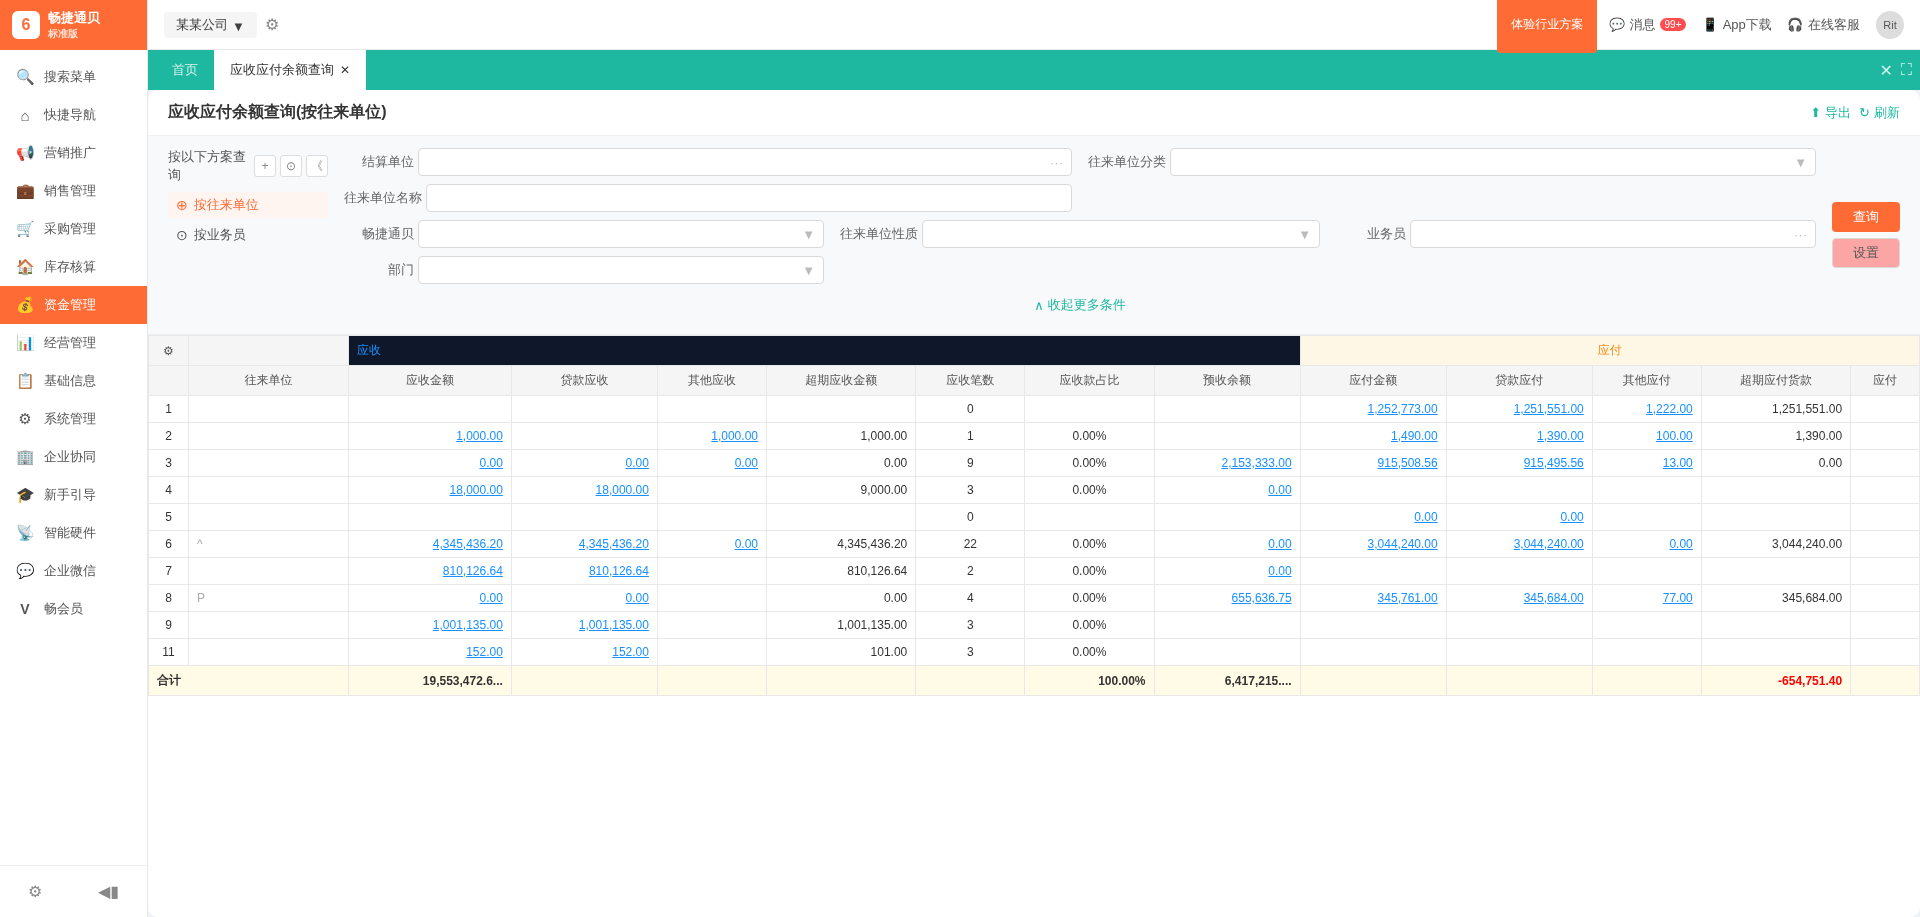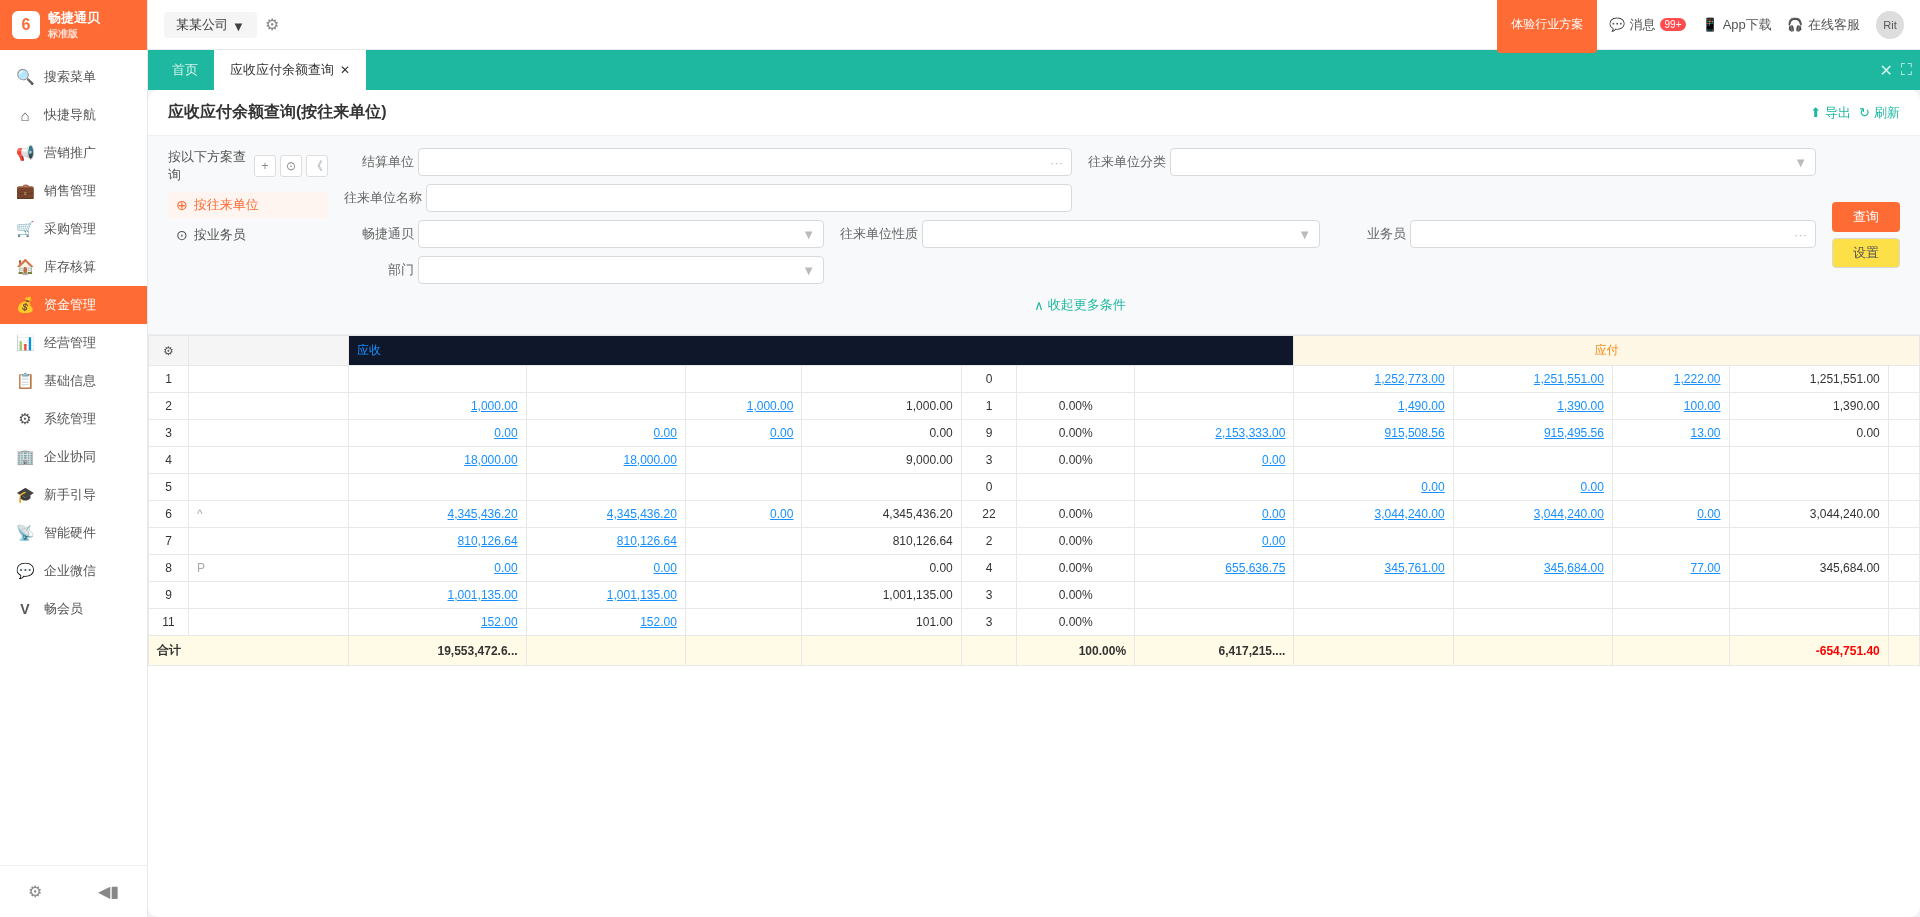--- a/index.html
+++ b/index.html
@@ -146,21 +146,21 @@
       justify-content: space-between; cursor: pointer;
     }
     .filter-btn-group {
       display: flex; flex-direction: column; gap: 6px; justify-content: center;
     }
     .btn-query {
       background: #ff6b35; color: white; border: none; border-radius: 4px;
       padding: 6px 20px; font-size: 13px; cursor: pointer; font-family: inherit;
     }
     .btn-setting {
-      background: #fde047; color: #555; border: 1px solid #d9d9d9; border-radius: 4px;
+      background: #fca5a5; color: #555; border: 1px solid #d9d9d9; border-radius: 4px;
       padding: 5px 20px; font-size: 13px; cursor: pointer; font-family: inherit;
     }
 
     
     .table-wrap {
       flex: 1; overflow: auto; position: relative;
     }
     .data-table {
       width: 100%; border-collapse: collapse; font-size: 12px;
     }
@@ -425,20 +425,36 @@
 
     <div class="table-wrap">
       <table class="data-table">
         <thead>
           <tr class="group-header">
             <th colspan="1" style="width:40px;">⚙</th>
             <th colspan="1" style="width:160px;"></th>
             <th colspan="7" style="text-align:left;background:#0f172a;color:#1890ff;border-bottom:none;">应收</th>
             <th colspan="5" style="text-align:center;background:#fff7e6;color:#fa8c16;border-bottom:none;">应付</th>
           </tr>
+          <tr>
+            <th style="width:40px;"></th>
+            <th style="text-align:center;">往来单位</th>
+            <th>应收金额</th>
+            <th>贷款应收</th>
+            <th>其他应收</th>
+            <th>超期应收金额</th>
+            <th>应收笔数</th>
+            <th>应收款占比</th>
+            <th>预收余额</th>
+            <th>应付金额</th>
+            <th>贷款应付</th>
+            <th>其他应付</th>
+            <th>超期应付货款</th>
+            <th>应付</th>
+          </tr>
         </thead>
         <tbody id="table-body">
         <tr>
     <td class="center">1</td>
     <td class="left" style="color:#aaa;"></td>
     <td></td>
     <td></td>
     <td></td>
     <td></td>
     <td class="center">0</td>

